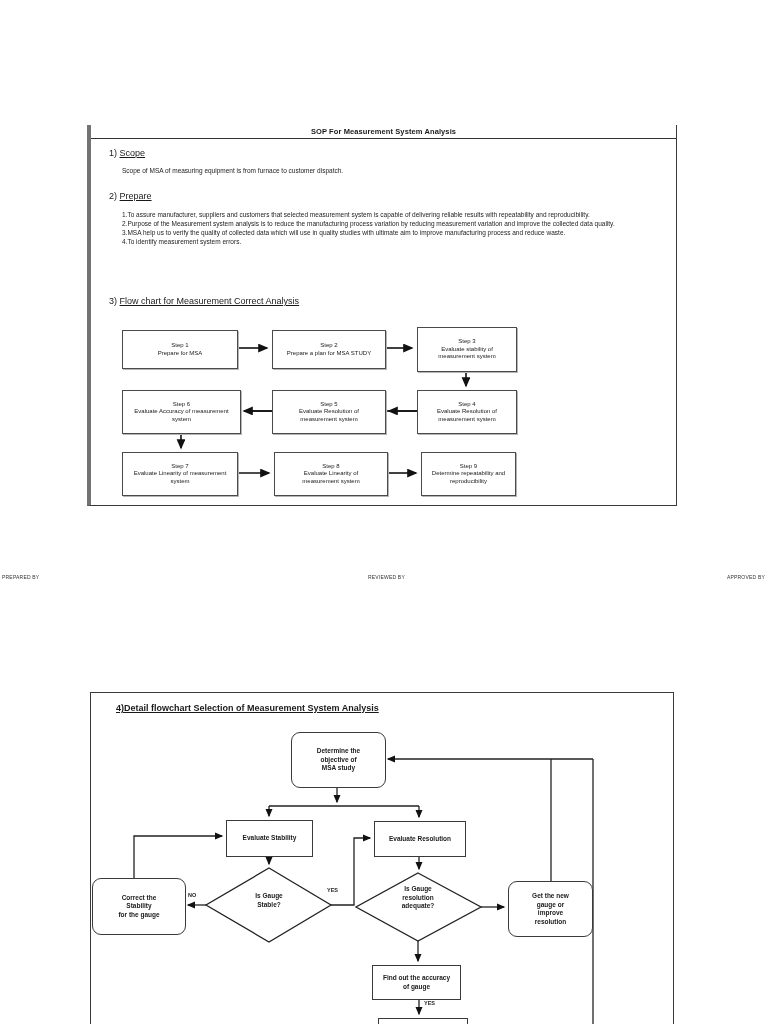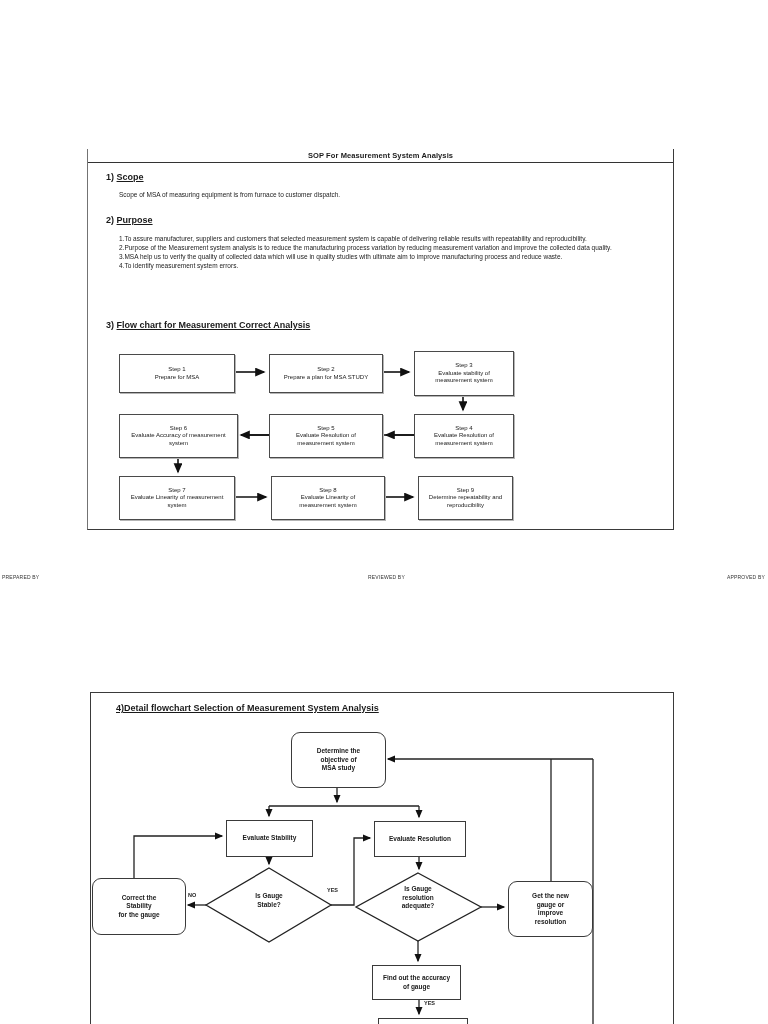--- a/index.html
+++ b/index.html
@@ -2,28 +2,28 @@
 <html><head>
 <meta charset="utf-8">
 <style>
   html,body{margin:0;padding:0;}
   body{
     width:768px;height:1024px;position:relative;background:#ffffff;
     font-family:"Liberation Sans", sans-serif;color:#1a1a1a;overflow:hidden;
   }
   .page{position:absolute;background:#fff;}
   #page1{left:87px;top:125px;width:585px;height:380px;
-    border-left:1px solid #737373;border-right:1px solid #3a3a3a;border-bottom:1px solid #3a3a3a;margin-top:24px;}
+    border-left:4px solid #737373;border-right:1px solid #3a3a3a;border-bottom:1px solid #3a3a3a;}
   #page2{left:90px;top:660px;width:582px;height:364px;
     border-left:1px solid #3a3a3a;border-right:1px solid #3a3a3a;border-top:1px solid #3a3a3a;margin-top:32px;}
   .abs{position:absolute;}
   .title-row{position:absolute;top:0;left:0;right:0;height:13px;border-bottom:1px solid #333;
     display:flex;align-items:center;justify-content:center;}
   .doc-title{font-size:7.5px;font-weight:bold;letter-spacing:.1px;}
-  .sec-head{font-size:9px;font-weight:bold;white-space:nowrap;}
+  .sec-head{font-size:9px;font-weight:normal;white-space:nowrap;}
   .sec-head .u{text-decoration:underline;}
   .body-txt{font-size:6.5px;line-height:9px;color:#222;}
   .purpose{width:548px;}
   .purpose div{margin:0;}
   .flow-svg{position:absolute;left:0;top:0;pointer-events:none;z-index:1;}
   .step-box{position:absolute;z-index:2;background:#fff;border:1px solid #4a4a4a;
     box-shadow:1px 1px 0 #b5b5b5;display:flex;flex-direction:column;align-items:center;
     justify-content:center;text-align:center;font-size:6px;line-height:7.5px;white-space:pre-line;}
   .node{position:absolute;z-index:2;background:#fff;border:1px solid #3a3a3a;
     display:flex;align-items:center;justify-content:center;text-align:center;
@@ -45,21 +45,21 @@
   </div>
 
   <div class="abs sec-head" style="left:18px;top:23px;">
     <span>1)</span>
     <span class="u">Scope</span>
   </div>
   <div class="abs body-txt" style="left:31px;top:41px;">Scope of MSA of measuring equipment is from furnace to customer dispatch.</div>
 
   <div class="abs sec-head" style="left:18px;top:66px;">
     <span>2)</span>
-    <span class="u">Purpose</span>
+    <span class="u">Prepare</span>
   </div>
   <div class="abs body-txt purpose" style="left:31px;top:85px;">
     <div>1.To assure manufacturer, suppliers and customers that selected measurement system is capable of delivering reliable results with repeatability and reproducibility.</div>
     <div>2.Purpose of the Measurement system analysis is to reduce the manufacturing process variation by reducing measurement variation and improve the collected data quality.</div>
     <div>3.MSA help us to verify the quality of collected data which will use in quality studies with ultimate aim to improve manufacturing process and reduce waste.</div>
     <div>4.To identify measurement system errors.</div>
   </div>
 
   <div class="abs sec-head" style="left:18px;top:171px;">
     <span>3)</span>

